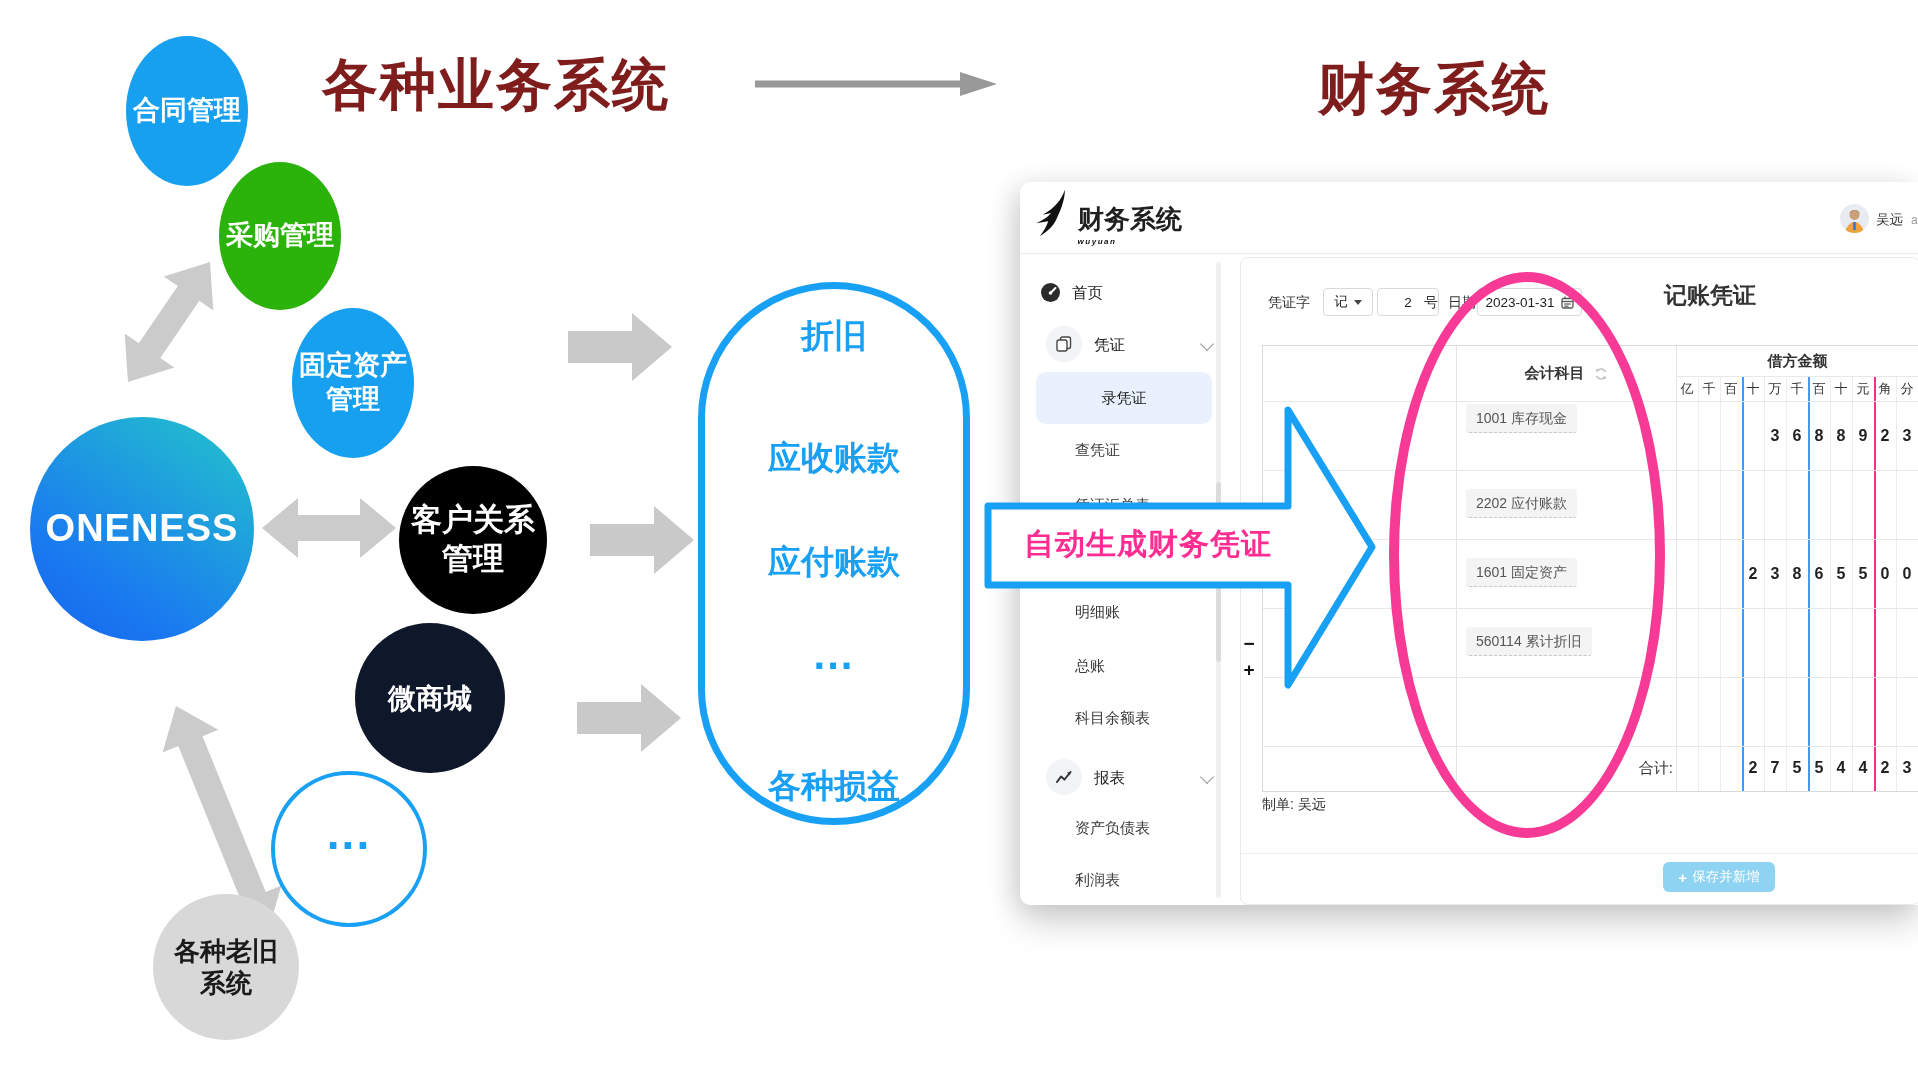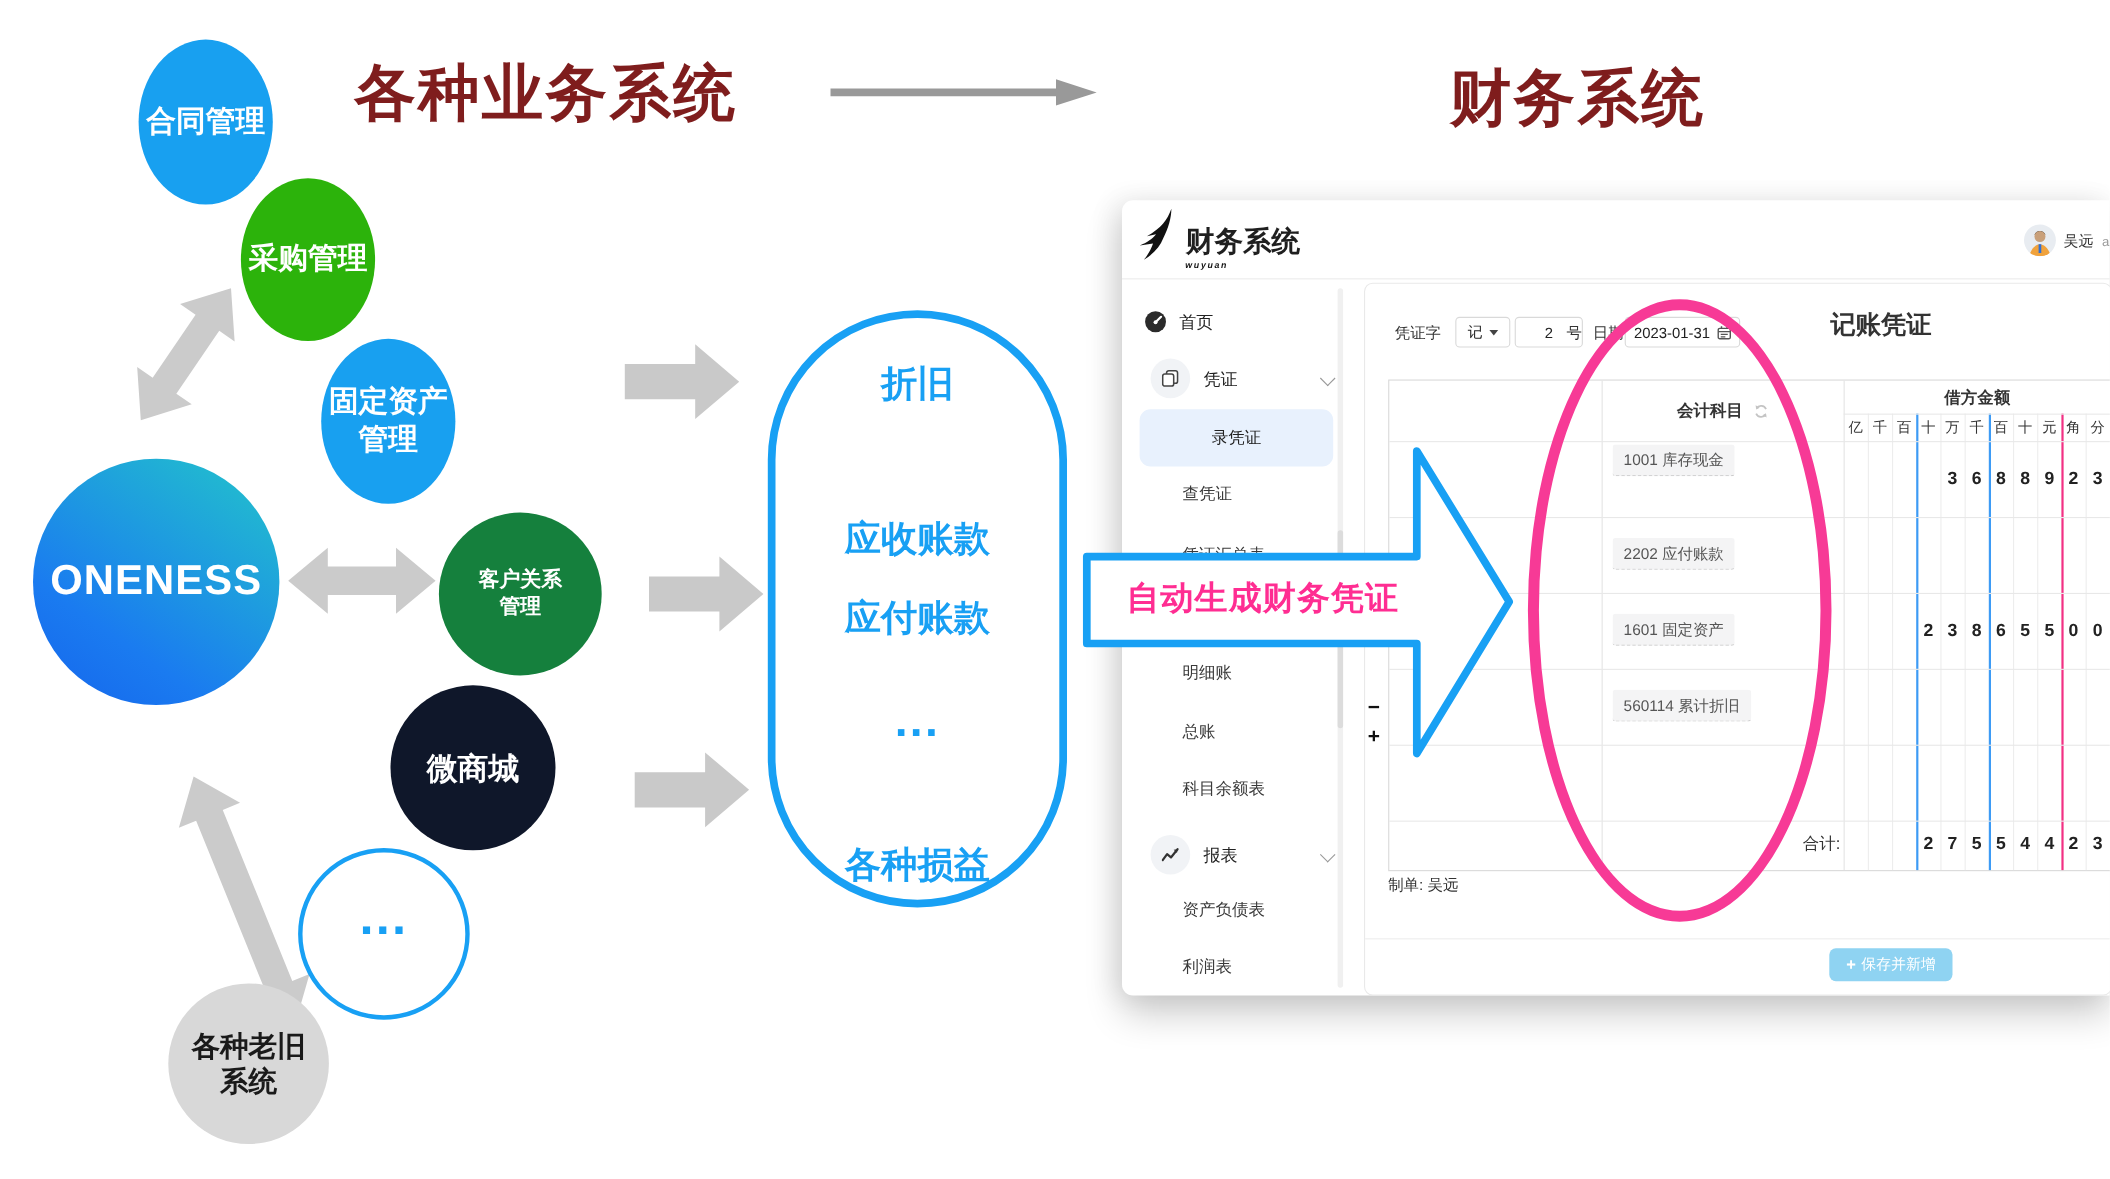--- a/index.html
+++ b/index.html
@@ -82,31 +82,31 @@
   <polygon fill="#999999" points="755,80.5 960,80.5 960,72 997,84 960,96 960,87.5 755,87.5"></polygon>
 </svg>
 
 <div class="bigtitle" style="left:322px;top:48px;">各种业务系统</div>
 <div class="bigtitle" style="left:1318px;top:52px;">财务系统</div>
 
 <div class="c" style="left:126px;top:36px;width:122px;height:150px;background:#18A0F0;font-size:27px;z-index:5;"><span>合同管理</span></div>
 <div class="c" style="left:219px;top:162px;width:122px;height:148px;background:#2CB30B;font-size:27px;z-index:5;"><span>采购管理</span></div>
 <div class="c" style="left:292px;top:308px;width:122px;height:150px;background:#18A0F0;font-size:27px;z-index:5;"><span>固定资产
 管理</span></div>
-<div class="c" style="left:399px;top:466px;width:148px;height:148px;background:#15803d;font-size:19px;z-index:5;"><span>客户关系
+<div class="c" style="left:399px;top:466px;width:148px;height:148px;background:#000000;font-size:31px;z-index:5;"><span>客户关系
 管理</span></div>
 <div class="c" style="left:355px;top:623px;width:150px;height:150px;background:#0f172a;font-size:28px;z-index:5;text-align:right;"><span>微商城</span></div>
 <div class="c dotsc" style="left:271px;top:771px;width:148px;height:148px;z-index:5;"><span class="dots-lift">...</span></div>
 <div class="c" style="left:153px;top:894px;width:146px;height:146px;background:#D8D8D8;color:#1a1a1a;font-size:26px;z-index:5;"><span>各种老旧
 系统</span></div>
 <div class="c oneness" style="left:30px;top:417px;width:224px;height:224px;z-index:5;"><span>ONENESS</span></div>
 
 <div class="pill">
-  <div class="pill-item" style="top:38px;">折旧</div>
-  <div class="pill-item" style="top:147px;margin-top:32px;">应收账款</div>
+  <div class="pill-item" style="top:25px;">折旧</div>
+  <div class="pill-item" style="top:147px;">应收账款</div>
   <div class="pill-item" style="top:251px;">应付账款</div>
   <div class="pill-item" style="top:344px;font-size:42px;font-weight:800;letter-spacing:2px;">...</div>
   <div class="pill-item" style="top:478px;font-family:Liberation Mono, monospace;">各种损益</div>
 </div>
 
 <div class="window">
 
   <div class="winhead">
     <svg class="abs" style="left:12px;top:6px;" width="38" height="50" viewBox="0 0 38 54">
       <path fill="#111" d="M34 2 C30 13 24 21 10 29 L19 27 C15 32 10 35 3 38 L16 36 C14 42 11 47 7 52 C17 46 23 39 26 31 C31 21 34 11 34 2 Z"></path>

